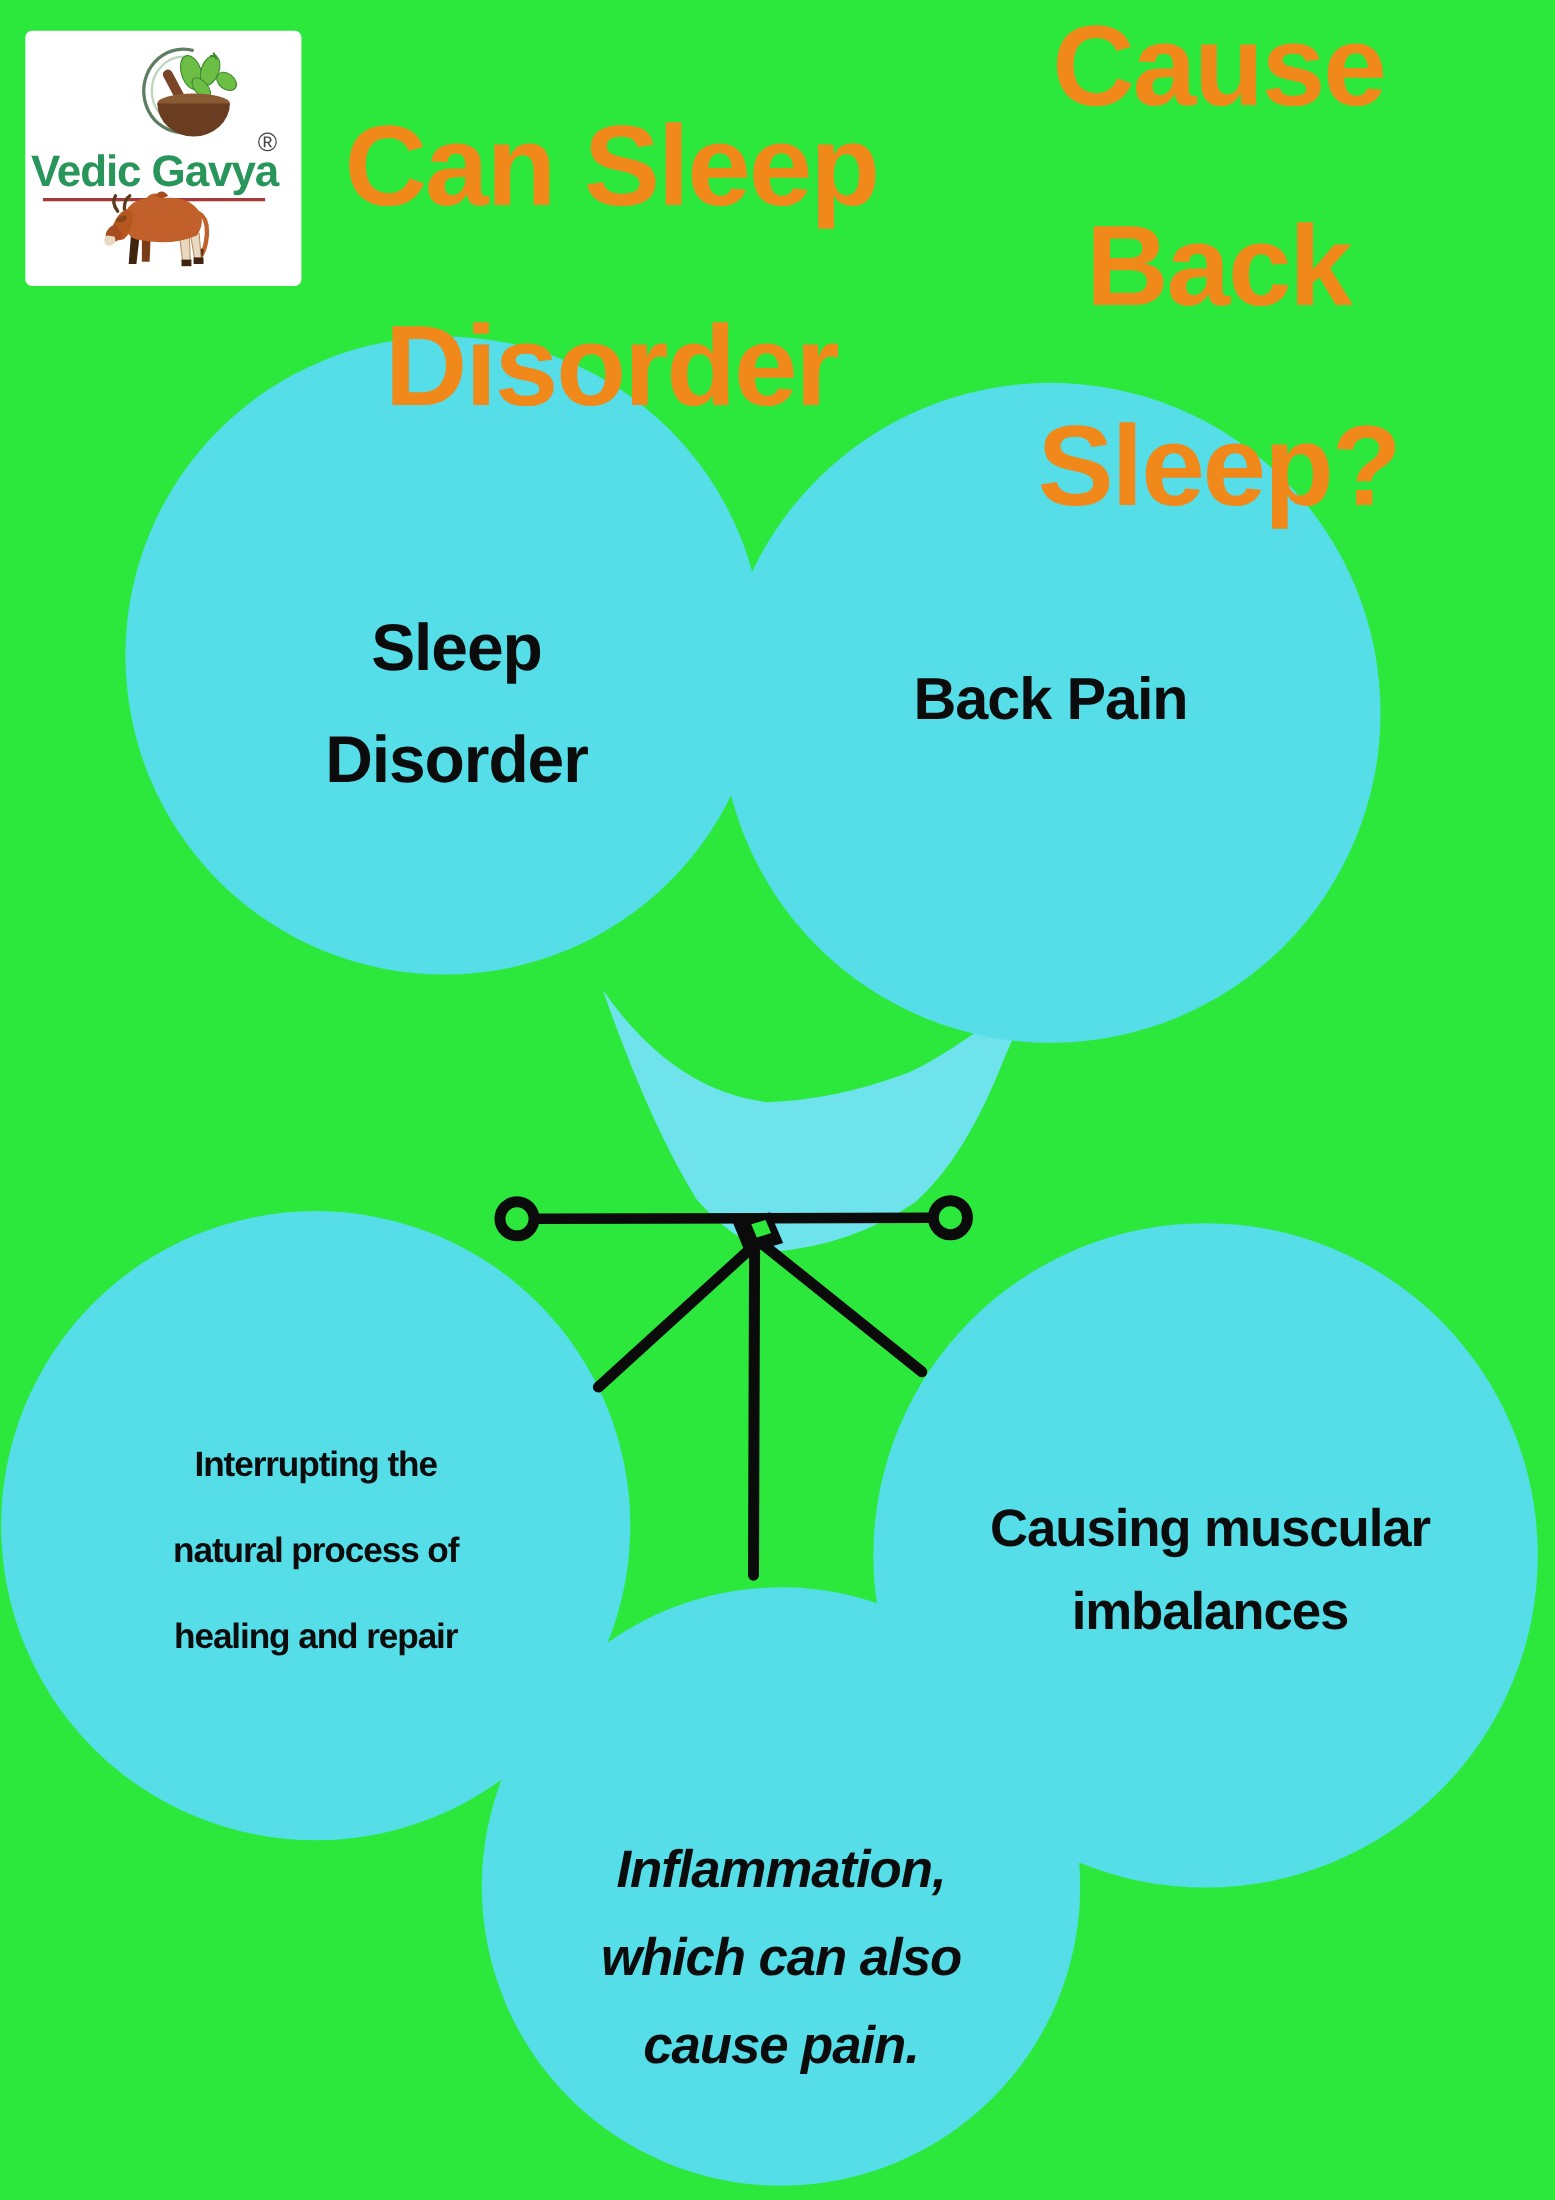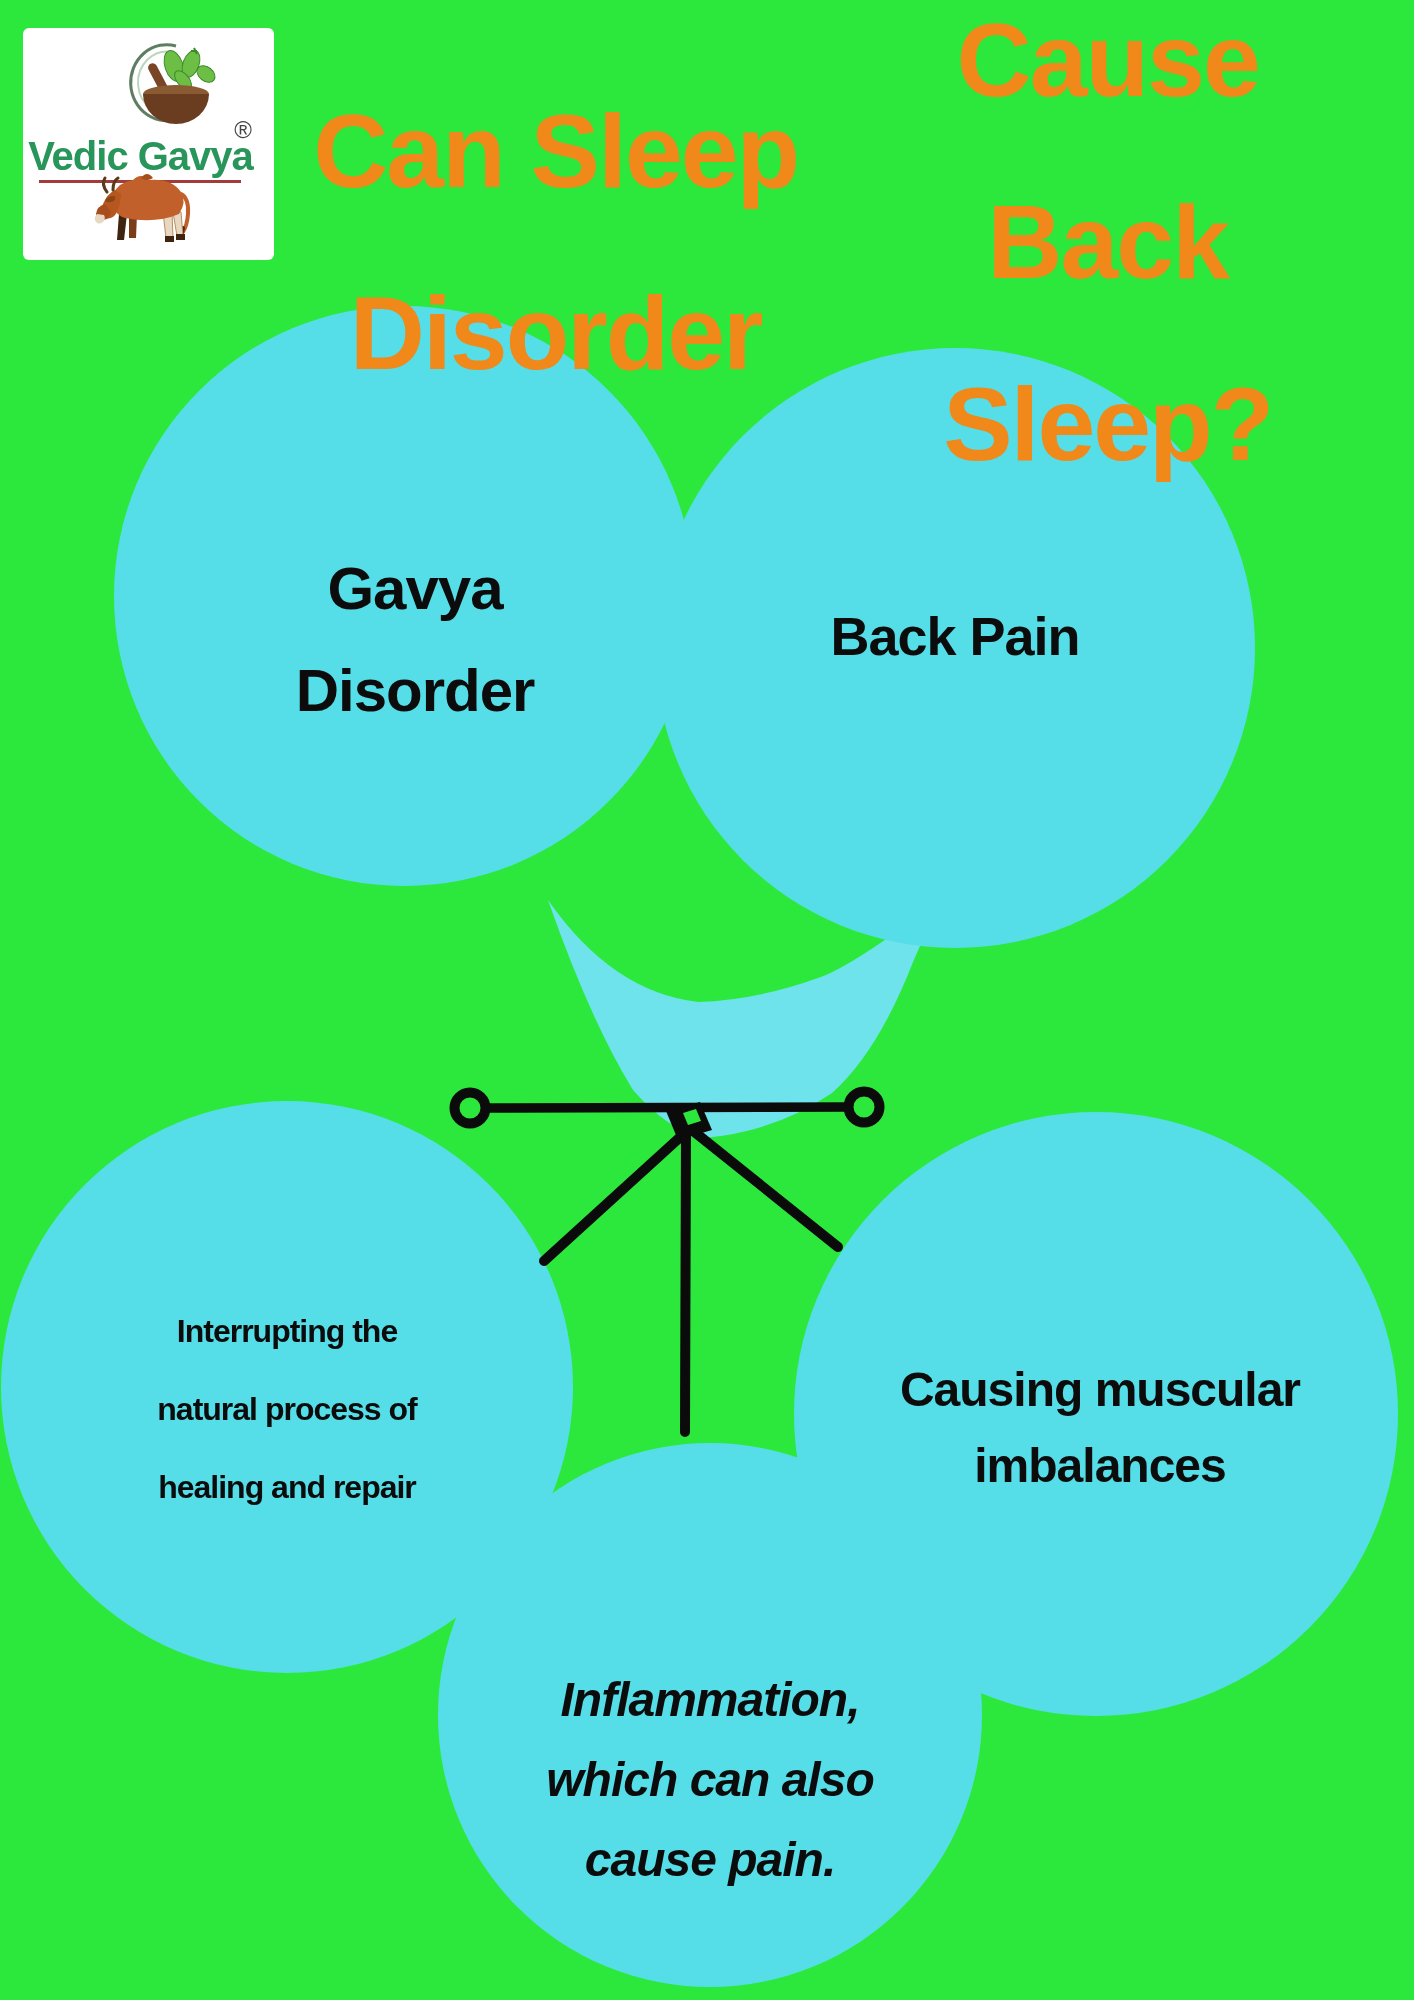--- a/index.html
+++ b/index.html
@@ -132,21 +132,21 @@
       <path d="M 30 32 q -8 0 -10 5 q 5 3 10 -1 Z" fill="#8a4716"></path>
     </svg>
   </div>
 
   <div id="title">
     <div>Can Sleep Disorder</div>
     <div>Cause Back Sleep?</div>
   </div>
 
   <div class="txt" id="node-sleep">
-    <div>Gavya</div>
+    <div>Sleep</div>
     <div>Disorder</div>
   </div>
 
   <div class="txt" id="node-back">
     <div>Back Pain</div>
   </div>
 
   <div class="txt" id="node-interrupting">
     <div>Interrupting the</div>
     <div>natural process of</div>

